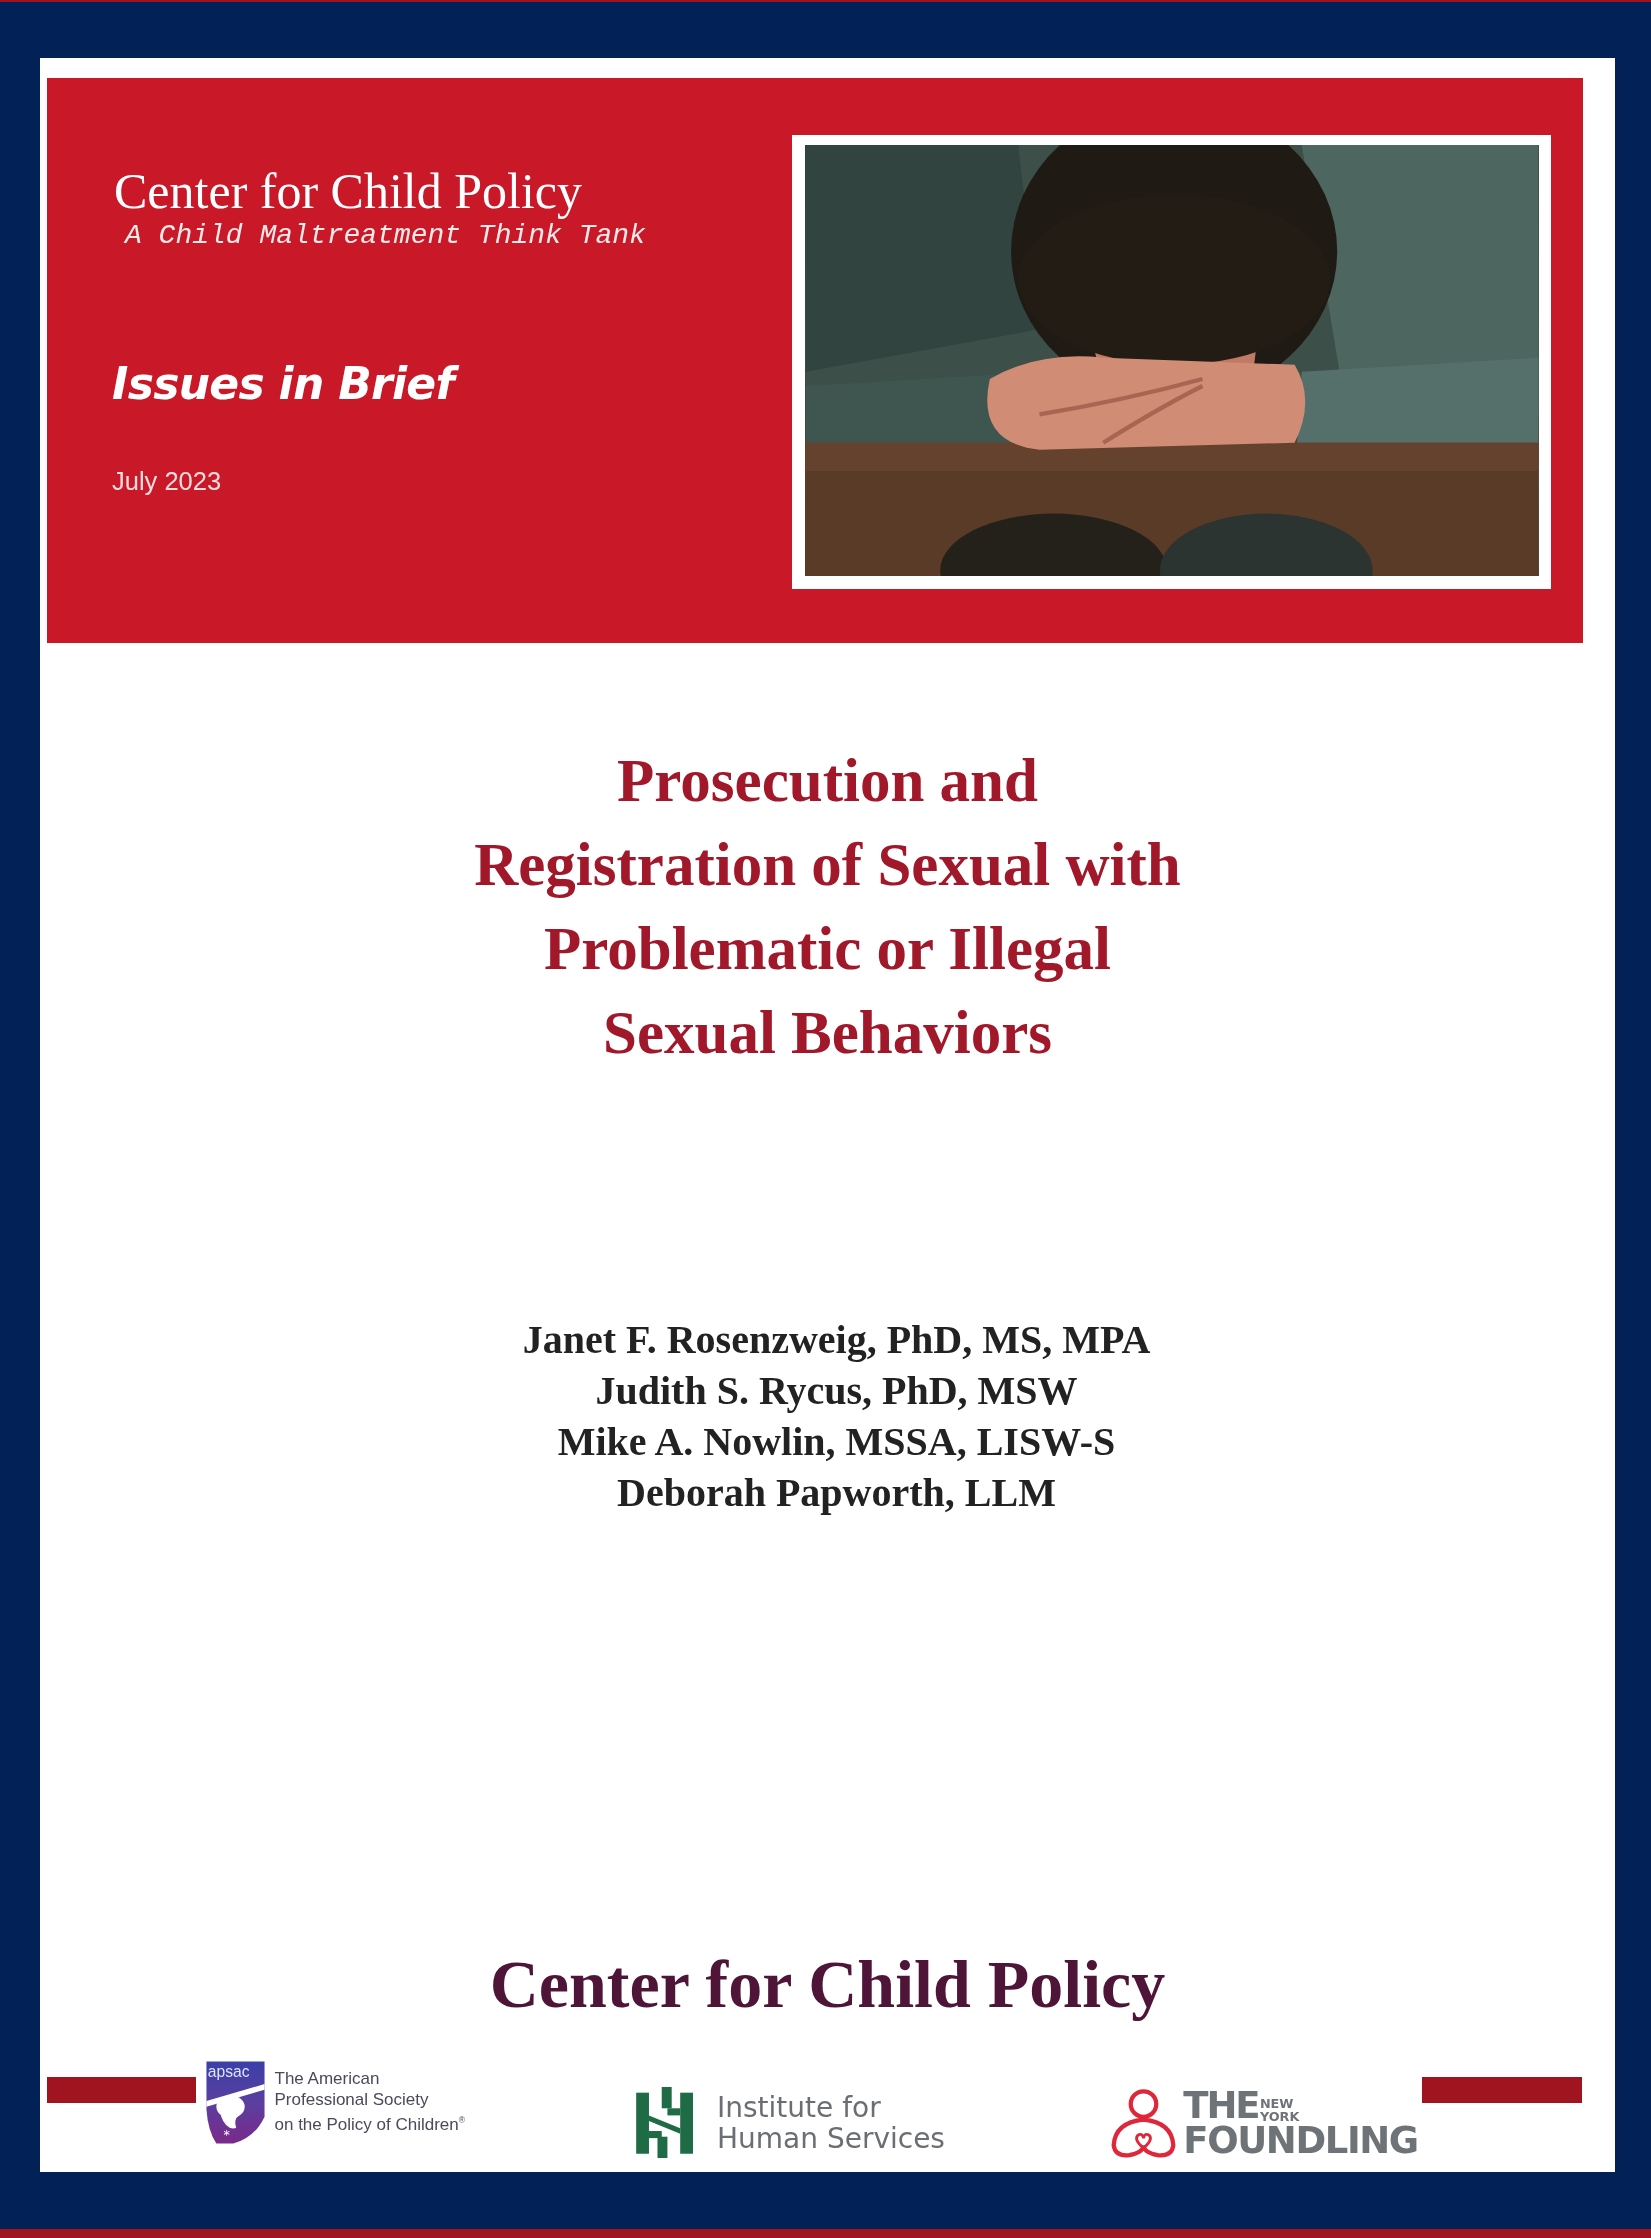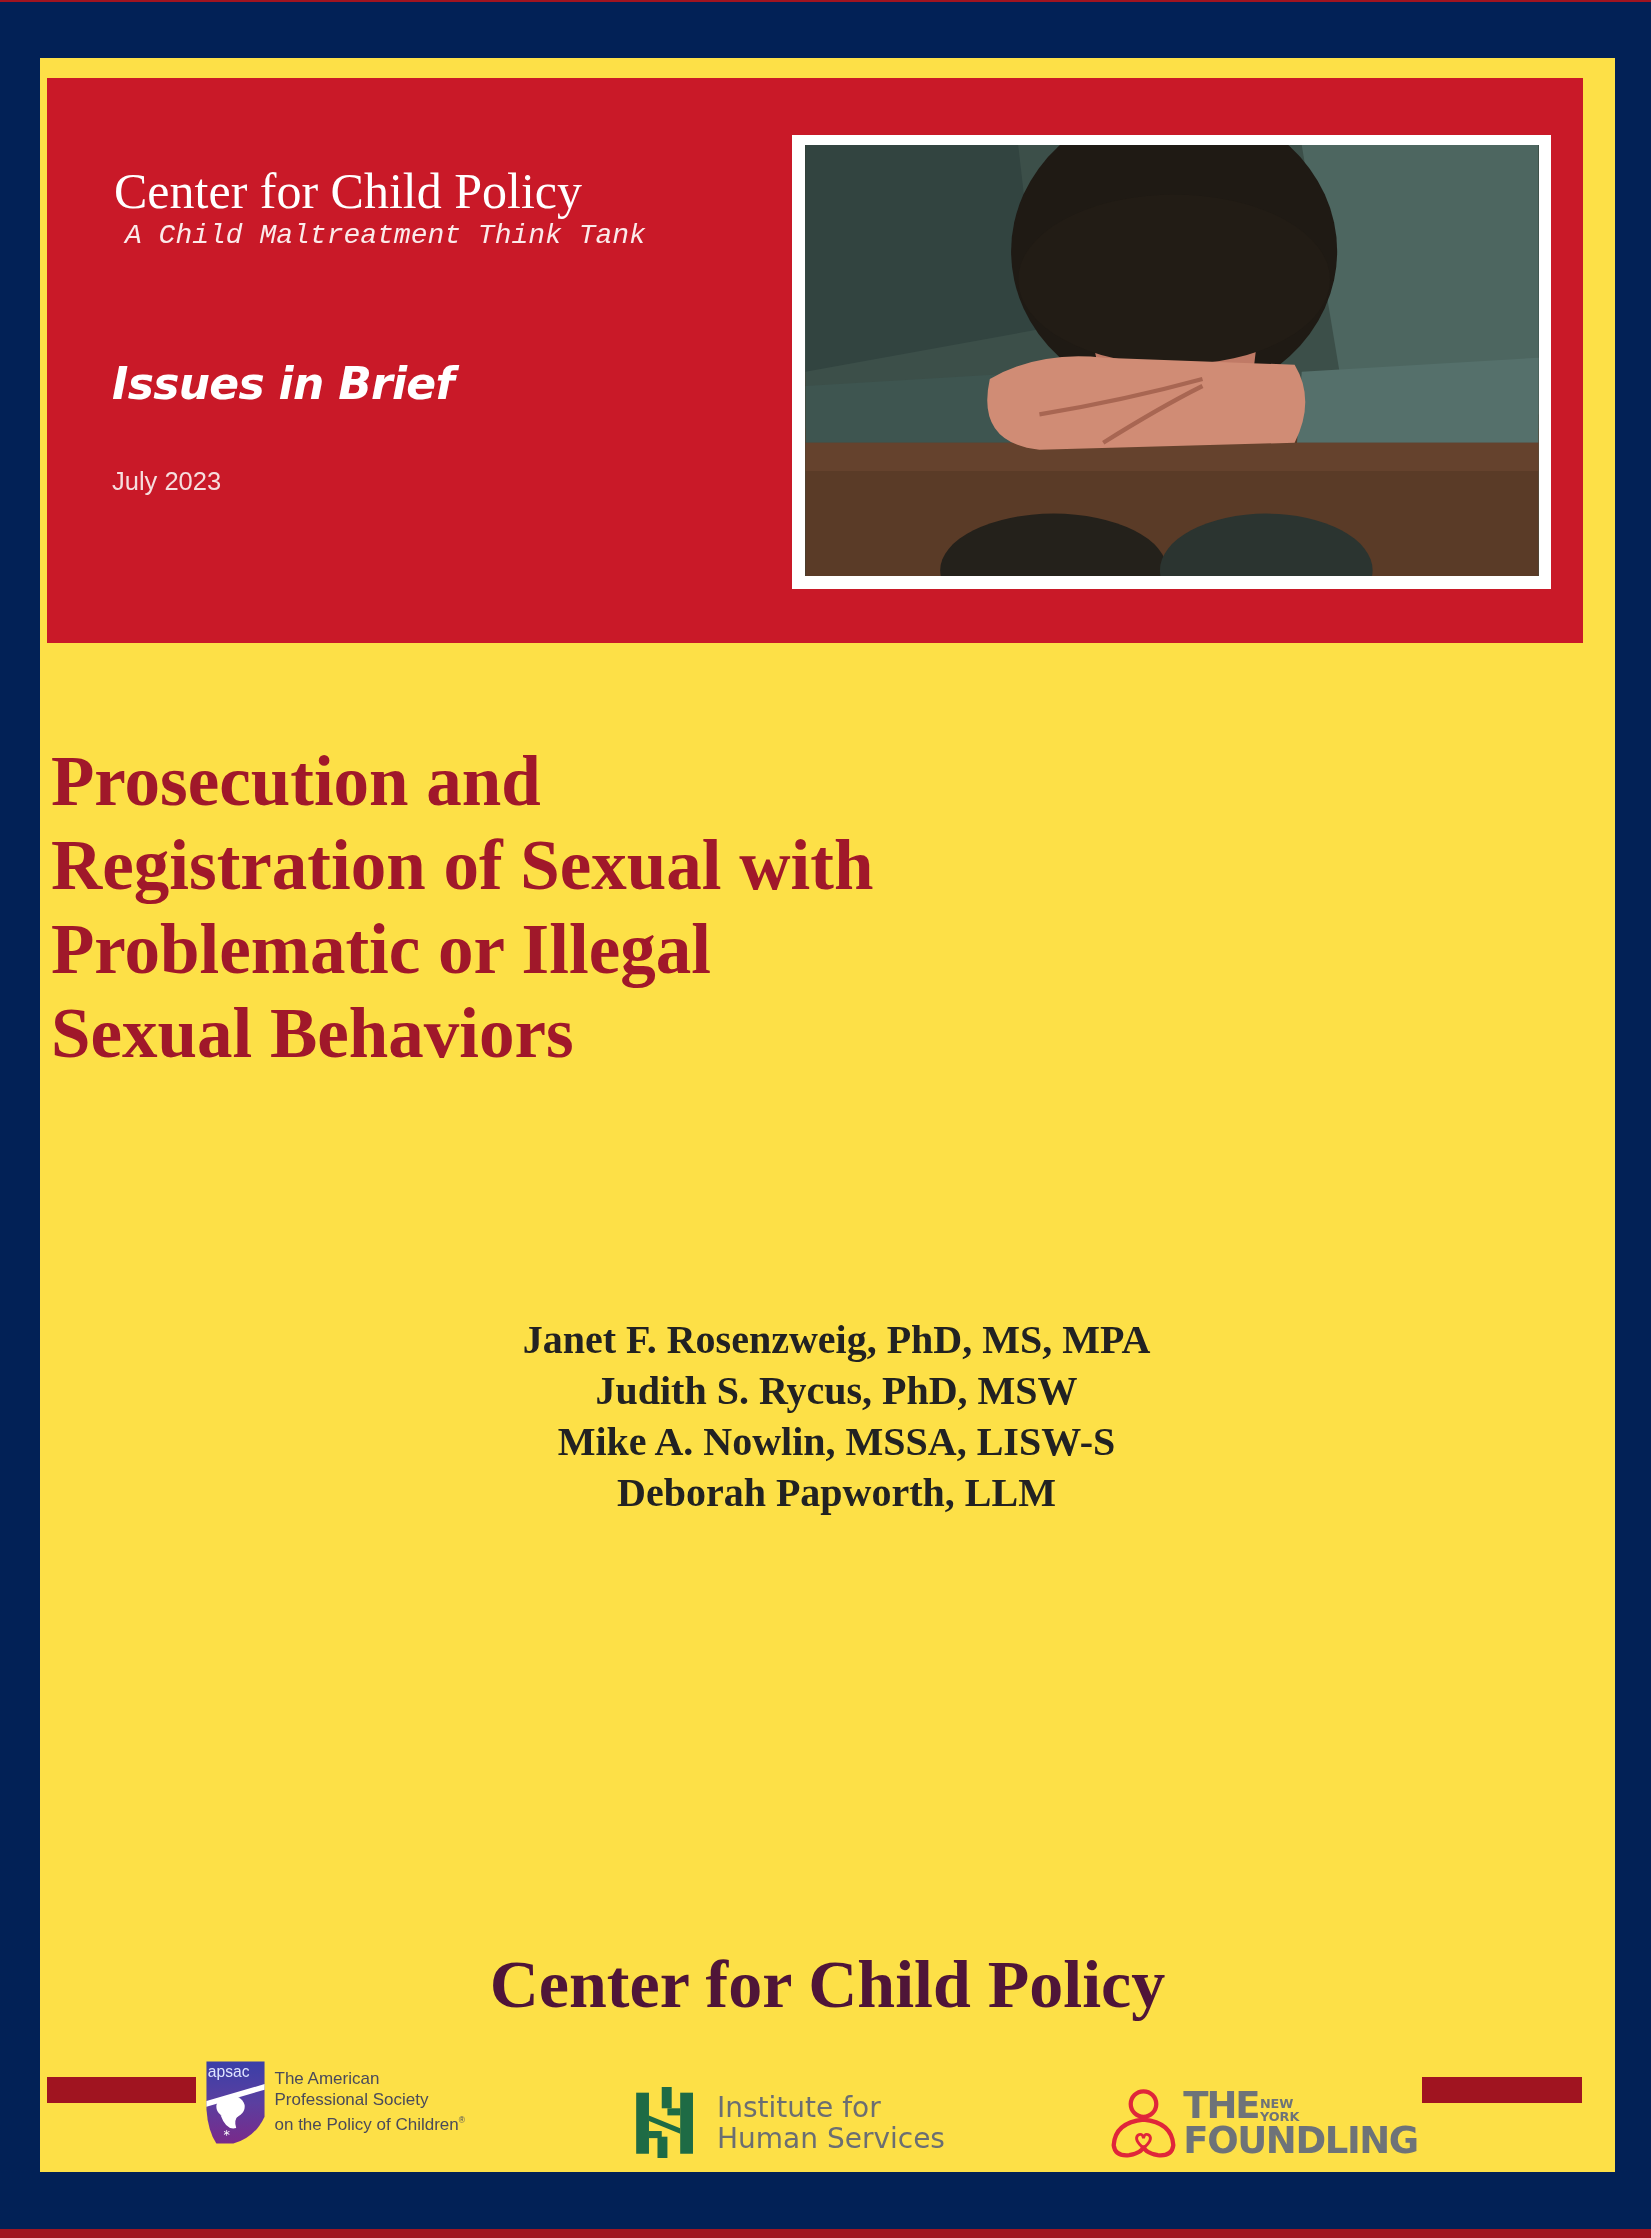--- a/index.html
+++ b/index.html
@@ -5,21 +5,21 @@
     html, body { margin: 0; padding: 0; }
     body {
       width: 1652px; height: 2239px; position: relative; overflow: hidden;
       background: #022156;
       font-family: "Liberation Serif", serif;
     }
     .top-stripe { position: absolute; left: 0; top: 0; width: 1652px; height: 2.1px; background: #a01420; }
     .bottom-stripe { position: absolute; left: 0; bottom: 0; width: 1652px; height: 10px; background: #a01420; }
     .page {
       position: absolute; left: 40px; top: 58px; width: 1575px; height: 2114px;
-      background: #fde047;
+      background: #ffffff;
     }
     .banner {
       position: absolute; left: 7px; top: 20px; width: 1536px; height: 565px;
       background: #c91928;
     }
     .org-name {
       position: absolute; left: 67px; top: 84px;
       font-family: "Liberation Serif", serif; font-size: 50px; color: #fff;
       letter-spacing: 0px; white-space: nowrap;
     }
@@ -42,24 +42,24 @@
       position: absolute; left: 745px; top: 57px; width: 759px; height: 454px;
       background: #ffffff;
     }
     .photo {
       position: absolute; left: 12.8px; top: 10px; width: 734px; height: 431px;
       overflow: hidden;
       background: linear-gradient(180deg, #2a2a1c 0%, #36443e 25%, #465a55 48%, #4a3a2a 58%, #5a3c26 72%, #3e2a1a 100%);
     }
     .photo svg { display: block; }
     .doc-title {
-      position: absolute; left: 11px; width: 1575px; top: 681px;
-      color: #a0182a;
+      position: absolute; left: 0; width: 1575px; top: 681px;
+      text-align: center; color: #a0182a;
       font-family: "Liberation Serif", serif; font-weight: bold;
-      font-size: 71px; line-height: 84px;
+      font-size: 61px; line-height: 84px;
     }
     .doc-title div { white-space: nowrap; }
     .authors {
       position: absolute; left: 0; width: 1575px; top: 1256px;
       text-align: center; color: #222;
       font-family: "Liberation Serif", serif; font-weight: bold;
       font-size: 40px; line-height: 51px; padding-left: 9px;
     }
     .authors div { white-space: nowrap; }
     .footer-org {

